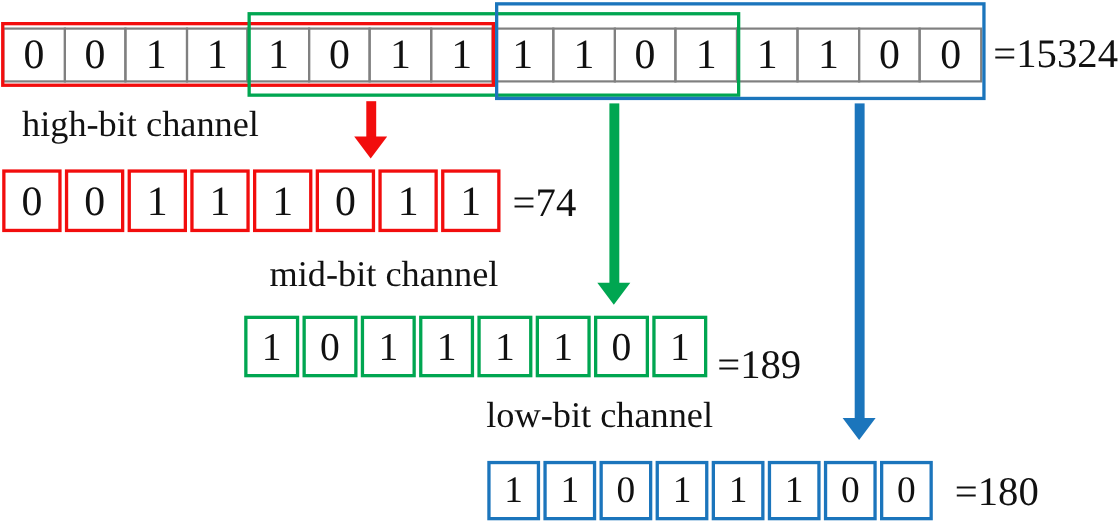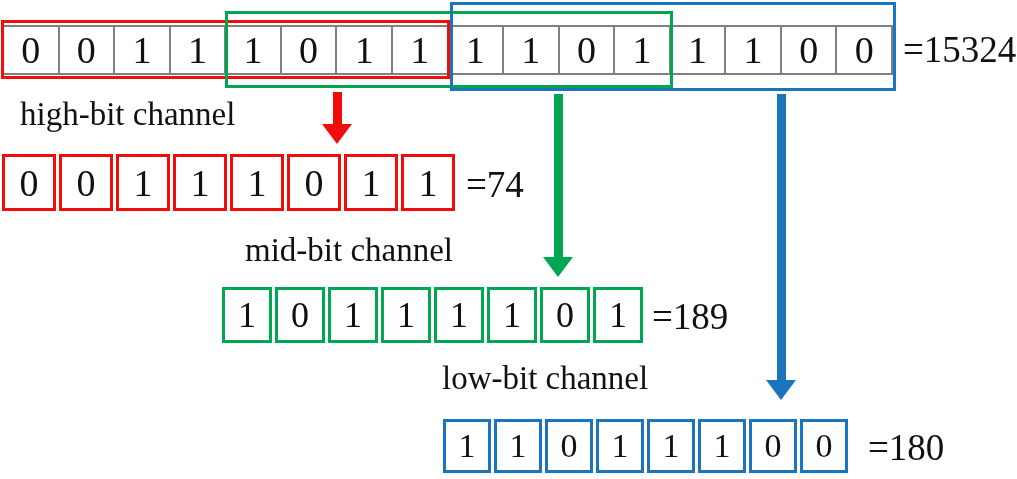--- a/index.html
+++ b/index.html
@@ -55,21 +55,21 @@
 
   
   .chan-label { position: absolute; font-size: 33px; line-height: 1.1; white-space: nowrap; }
   #label-high { left: 20px;  top: 96px; }
   #label-mid  { left: 245px; top: 232px; }
   #label-low  { left: 442px; top: 360px; }
 
   .value-label { position: absolute; font-size: 37px; line-height: 1; white-space: nowrap; }
   #val-total { left: 903px; top: 31px; }
   #val-high  { left: 466px; top: 166px; }
-  #val-mid   { left: 652px; top: 298px; }
+  #val-mid   { left: 652px; top: 314px; }
   #val-low   { left: 868px; top: 429px; }
 
   
   .shaft { position: absolute; width: 9px; }
   .head  { position: absolute; width: 0; height: 0;
            border-left: 15px solid transparent;
            border-right: 15px solid transparent; }
 
   #arrow-red .shaft   { left: 333px; top: 92px; height: 33px; background: var(--red); }
   #arrow-red .head    { left: 322px; top: 124px; border-top: 20px solid var(--red); }

